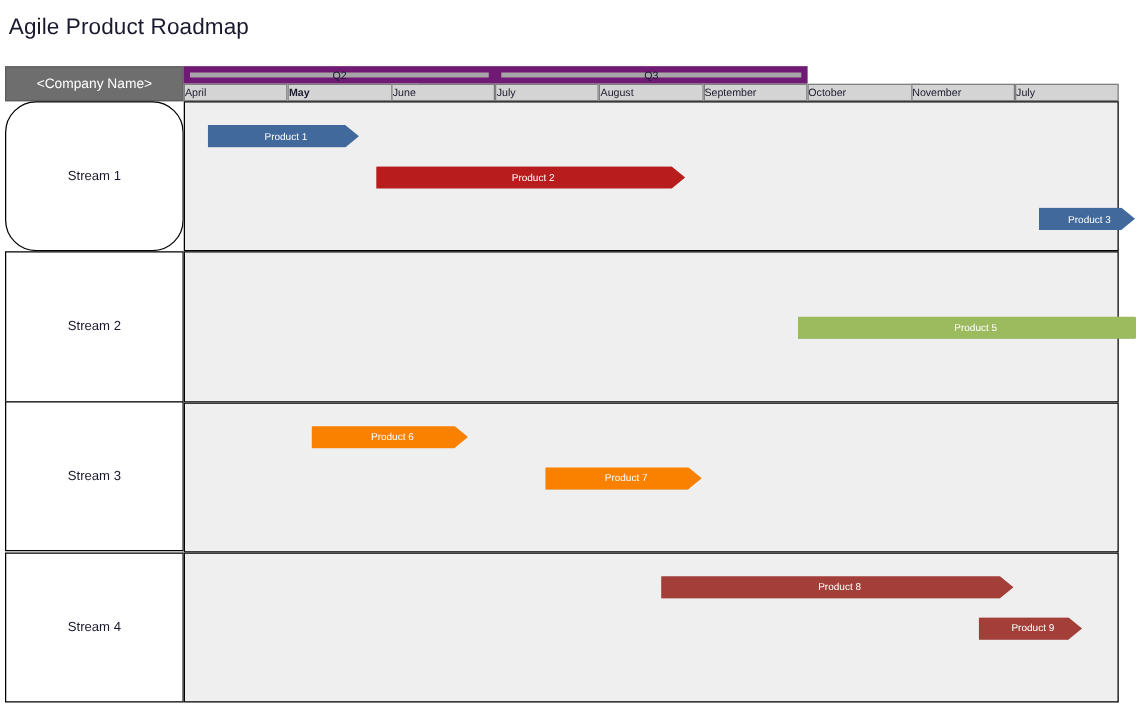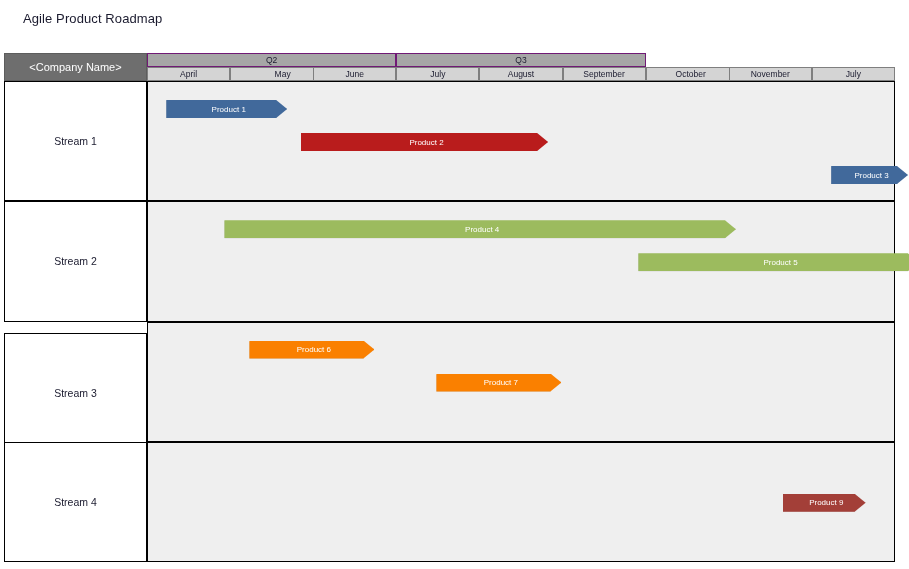--- a/index.html
+++ b/index.html
@@ -12,23 +12,23 @@
     position: relative;
     width: 909px;
     height: 569px;
     overflow: hidden;
     background: #ffffff;
   }
 
   
   #chart-title {
     position: absolute;
-    left: 23px;
+    left: 7px;
     top: 11px;
-    font-size: 13px;
+    font-size: 18px;
     color: #1a1a2e;
     letter-spacing: 0.1px;
     white-space: nowrap;
   }
 
   
   #roadmap-table {
     position: absolute;
     left: 4px;
     top: 53px;
@@ -79,40 +79,40 @@
     left: 143px;
     top: 0;
     width: 748px;
     height: 28px;
   }
   .quarter-cell {
     position: absolute;
     top: 0;
     height: 14px;
     background: #a6a6a6;
-    border: 1px solid #701a75;
+    border: 5px solid #701a75;
     box-sizing: border-box;
     font-size: 8.5px;
     color: #1a1a2e;
     display: flex;
     align-items: center;
     justify-content: center;
   }
   .month-cell {
     position: absolute;
     top: 14px;
     height: 14px;
     background: #d4d4d4;
     border: 1px solid #7f7f7f;
     box-sizing: border-box;
     font-size: 8.5px;
     color: #1a1a2e;
     display: flex;
     align-items: center;
-    justify-content: center;
+    justify-content: flex-start;
   }
 
   
   .lane {
     position: absolute;
     left: 143px;
     width: 748px;
     background: #efefef;
     border: 1px solid #000000;
     box-sizing: border-box;
@@ -140,45 +140,45 @@
 <div id="page">
 
   <div id="chart-title">Agile Product Roadmap</div>
 
   <div id="roadmap-table">
 
     <div id="label-column">
       <div id="company-cell">
         <span>&lt;Company Name&gt;</span>
       </div>
-    <div class="stream-cell" style="top: 28px; height: 120.25px;">
+    <div class="stream-cell" style="top: 28px; height: 120.25px; border-radius: 25px;">
           <span>Stream 1</span>
         </div>
         <div class="stream-cell" style="top: 148.25px; height: 120.25px;">
           <span>Stream 2</span>
         </div>
-        <div class="stream-cell" style="top: 280px; height: 120.25px;">
+        <div class="stream-cell" style="top: 268px; height: 120.25px;">
           <span>Stream 3</span>
         </div>
         <div class="stream-cell" style="top: 388.75px; height: 120.25px;">
           <span>Stream 4</span>
         </div>
       </div>
 
     <div id="timeline-header">
         <div class="quarter-cell" style="left: 0px; width: 249.333px;">
           <span>Q2</span>
         </div>
         <div class="quarter-cell" style="left: 249.333px; width: 249.333px;">
           <span>Q3</span>
         </div>
         <div class="month-cell" style="left: 0px; width: 83.1111px;">
           <span>April</span>
         </div>
-        <div class="month-cell" style="left: 83.1111px; width: 105px;">
+        <div class="month-cell" style="left: 83.1111px; width: 105px; font-weight: bold;">
           <span>May</span>
         </div>
         <div class="month-cell" style="left: 166.222px; width: 83.1111px;">
           <span>June</span>
         </div>
         <div class="month-cell" style="left: 249.333px; width: 83.1111px;">
           <span>July</span>
         </div>
         <div class="month-cell" style="left: 332.444px; width: 83.1111px;">
           <span>August</span>
@@ -202,34 +202,34 @@
           <span class="bar-label">Product 1</span>
         </div>
         <div class="bar" style="left: 152.924px; width: 235.204px; top: 51px; background: #b91c1c;">
           <span class="bar-label">Product 2</span>
         </div>
         <div class="bar" style="left: 683.173px; width: 64.8267px; top: 84px; background: rgb(65, 105, 155);">
           <span class="bar-label">Product 3</span>
         </div>
       </div>
       <div class="lane" style="top: 148.25px; height: 120.25px;">
-        <div class="bar" style="left: 76.4622px; width: 499.498px; top: 18px; background: rgb(156, 187, 94);">
-          <span class="bar-label">Product 4</span>
-        </div>
         <div class="bar" style="left: 490.356px; width: 268.449px; top: 51px; background: rgb(156, 187, 94);">
           <span class="bar-label">Product 5</span>
         </div>
       </div>
       <div class="lane" style="top: 268.5px; height: 120.25px;">
         <div class="bar" style="left: 101.396px; width: 113.031px; top: 18px; background: rgb(250, 128, 0);">
           <span class="bar-label">Product 6</span>
         </div>
         <div class="bar" style="left: 288.396px; width: 113.031px; top: 51px; background: rgb(250, 128, 0); text-align: right;">
           <span class="bar-label">Product 7</span>
         </div>
       </div>
       <div class="lane" style="top: 388.75px; height: 120.25px;">
+        <div class="bar" style="left: 380.649px; width: 270.111px; top: 18px; background: rgb(163, 63, 56);">
+          <span class="bar-label">Product 8</span>
+        </div>
         <div class="bar" style="left: 634.969px; width: 70.6444px; top: 51px; background: rgb(163, 63, 56);">
           <span class="bar-label">Product 9</span>
         </div>
       </div>
     </div>
 </div>
 
 </body></html>

